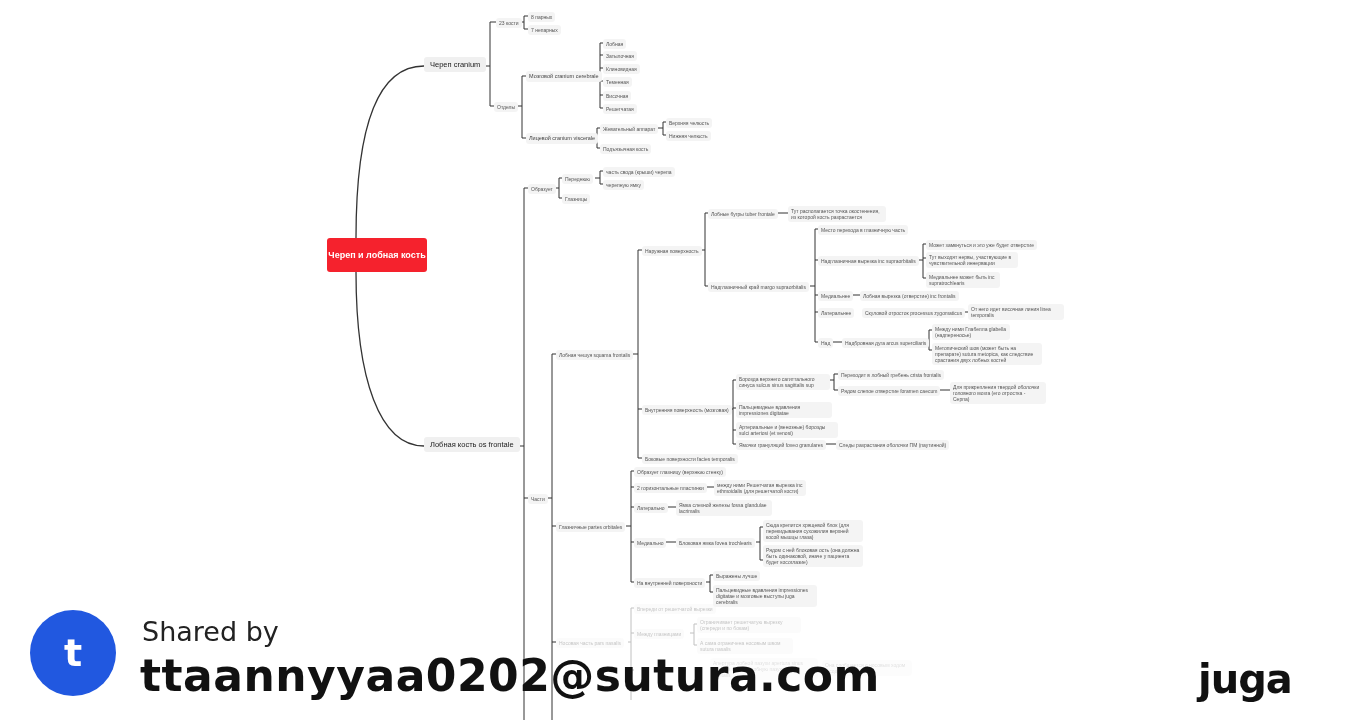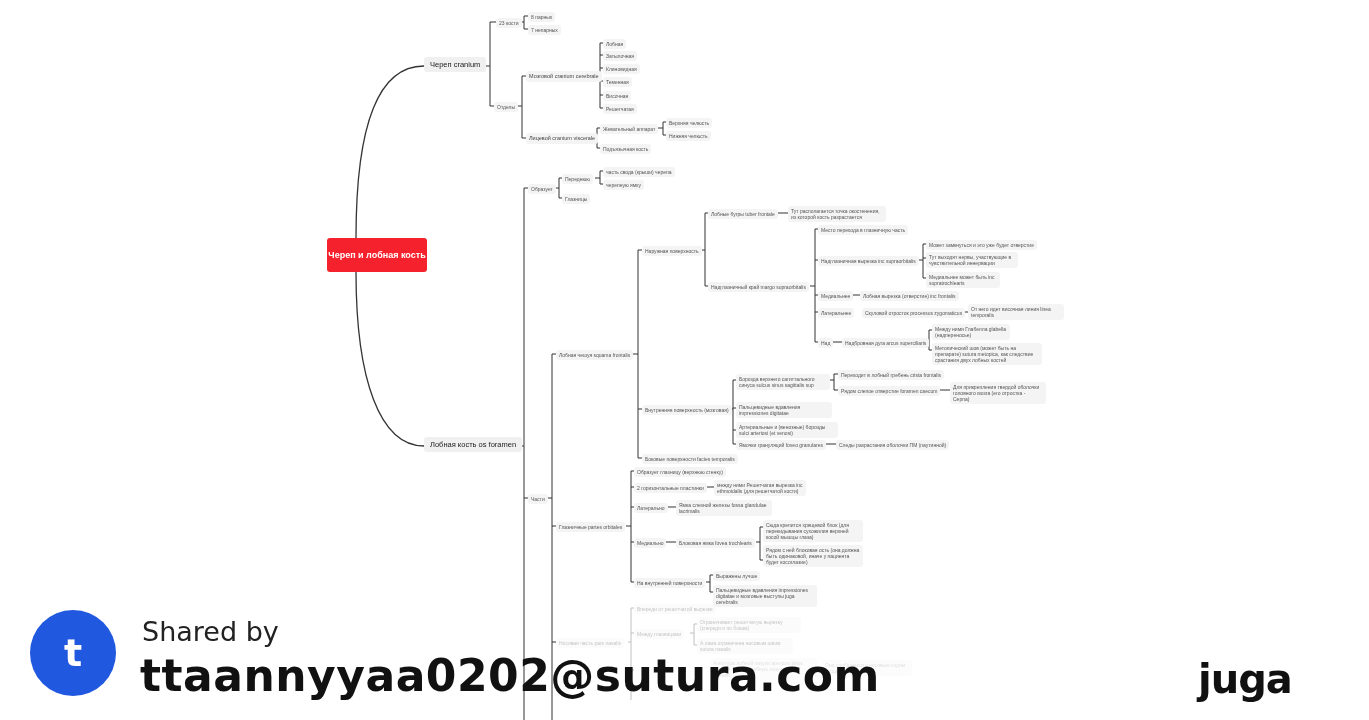--- a/index.html
+++ b/index.html
@@ -75,21 +75,21 @@
   <div class="node" style="left:603px;top:64px;">Клиновидная</div>
   <div class="node" style="left:603px;top:77px;">Теменная</div>
   <div class="node" style="left:603px;top:91px;">Височная</div>
   <div class="node" style="left:603px;top:104px;">Решетчатая</div>
   <div class="node l2" style="left:526px;top:133px;">Лицевой cranium viscerale</div>
   <div class="node" style="left:600px;top:124px;">Жевательный аппарат</div>
   <div class="node" style="left:666px;top:118px;">Верхняя челюсть</div>
   <div class="node" style="left:666px;top:131px;">Нижняя челюсть</div>
   <div class="node" style="left:600px;top:144px;">Подъязычная кость</div>
 
-  <div class="node l1" style="left:424px;top:437px;">Лобная кость os foramen</div>
+  <div class="node l1" style="left:424px;top:437px;">Лобная кость os frontale</div>
   <div class="node" style="left:528px;top:184px;">Образует</div>
   <div class="node" style="left:562px;top:174px;">Переднюю</div>
   <div class="node" style="left:603px;top:167px;">часть свода (крыши) черепа</div>
   <div class="node" style="left:603px;top:180px;">черепную ямку</div>
   <div class="node" style="left:562px;top:194px;">Глазницы</div>
   <div class="node" style="left:528px;top:494px;">Части</div>
 
   <div class="node" style="left:556px;top:350px;">Лобная чешуя squama frontalis</div>
   <div class="node" style="left:642px;top:246px;">Наружная поверхность</div>
   <div class="node" style="left:708px;top:209px;">Лобные бугры tuber frontale</div>

